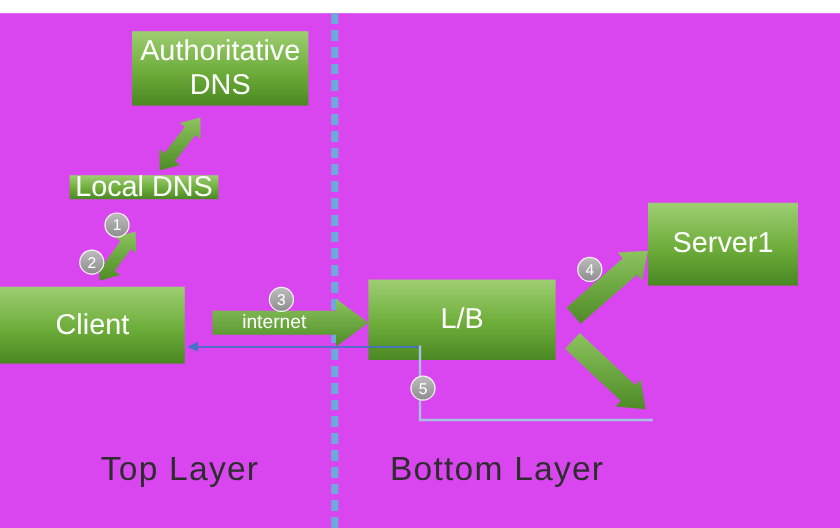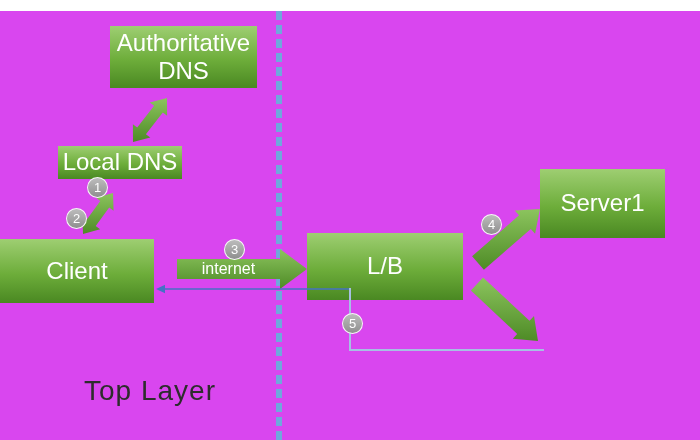--- a/index.html
+++ b/index.html
@@ -35,21 +35,21 @@
 <body>
 
 <div id="stage">
 
   <div class="divider" style="left:276px"></div>
 
   <div class="node" style="left:110px;top:15px;width:147px;height:62px">
     <span>Authoritative DNS</span>
   </div>
 
-  <div class="node" style="left:58px;top:135px;width:124px;height:33px">
+  <div class="node" style="left:58px;top:135px;width:124px;height:20px">
     <span>Local DNS</span>
   </div>
 
   <div class="node" style="left:0px;top:228px;width:154px;height:64px">
     <span>Client</span>
   </div>
 
   <div class="node" style="left:307px;top:222px;width:156px;height:67px">
     <span>L/B</span>
   </div>
@@ -78,14 +78,15 @@
 
   <div class="edge-label" style="left:177px;top:248px;width:103px;height:20px">internet</div>
 
   <div class="badge" style="left:87px;top:166px">1</div>
   <div class="badge" style="left:66px;top:197px">2</div>
   <div class="badge" style="left:224px;top:228px">3</div>
   <div class="badge" style="left:481px;top:203px">4</div>
   <div class="badge" style="left:342px;top:302px">5</div>
 
   <div class="layer-label" style="left:84px;top:364px;width:180px">Top Layer</div>
+  <div class="layer-label" style="left:325px;top:364px;width:190px">Bottom Layer</div>
 
 </div>
 
 </body></html>

